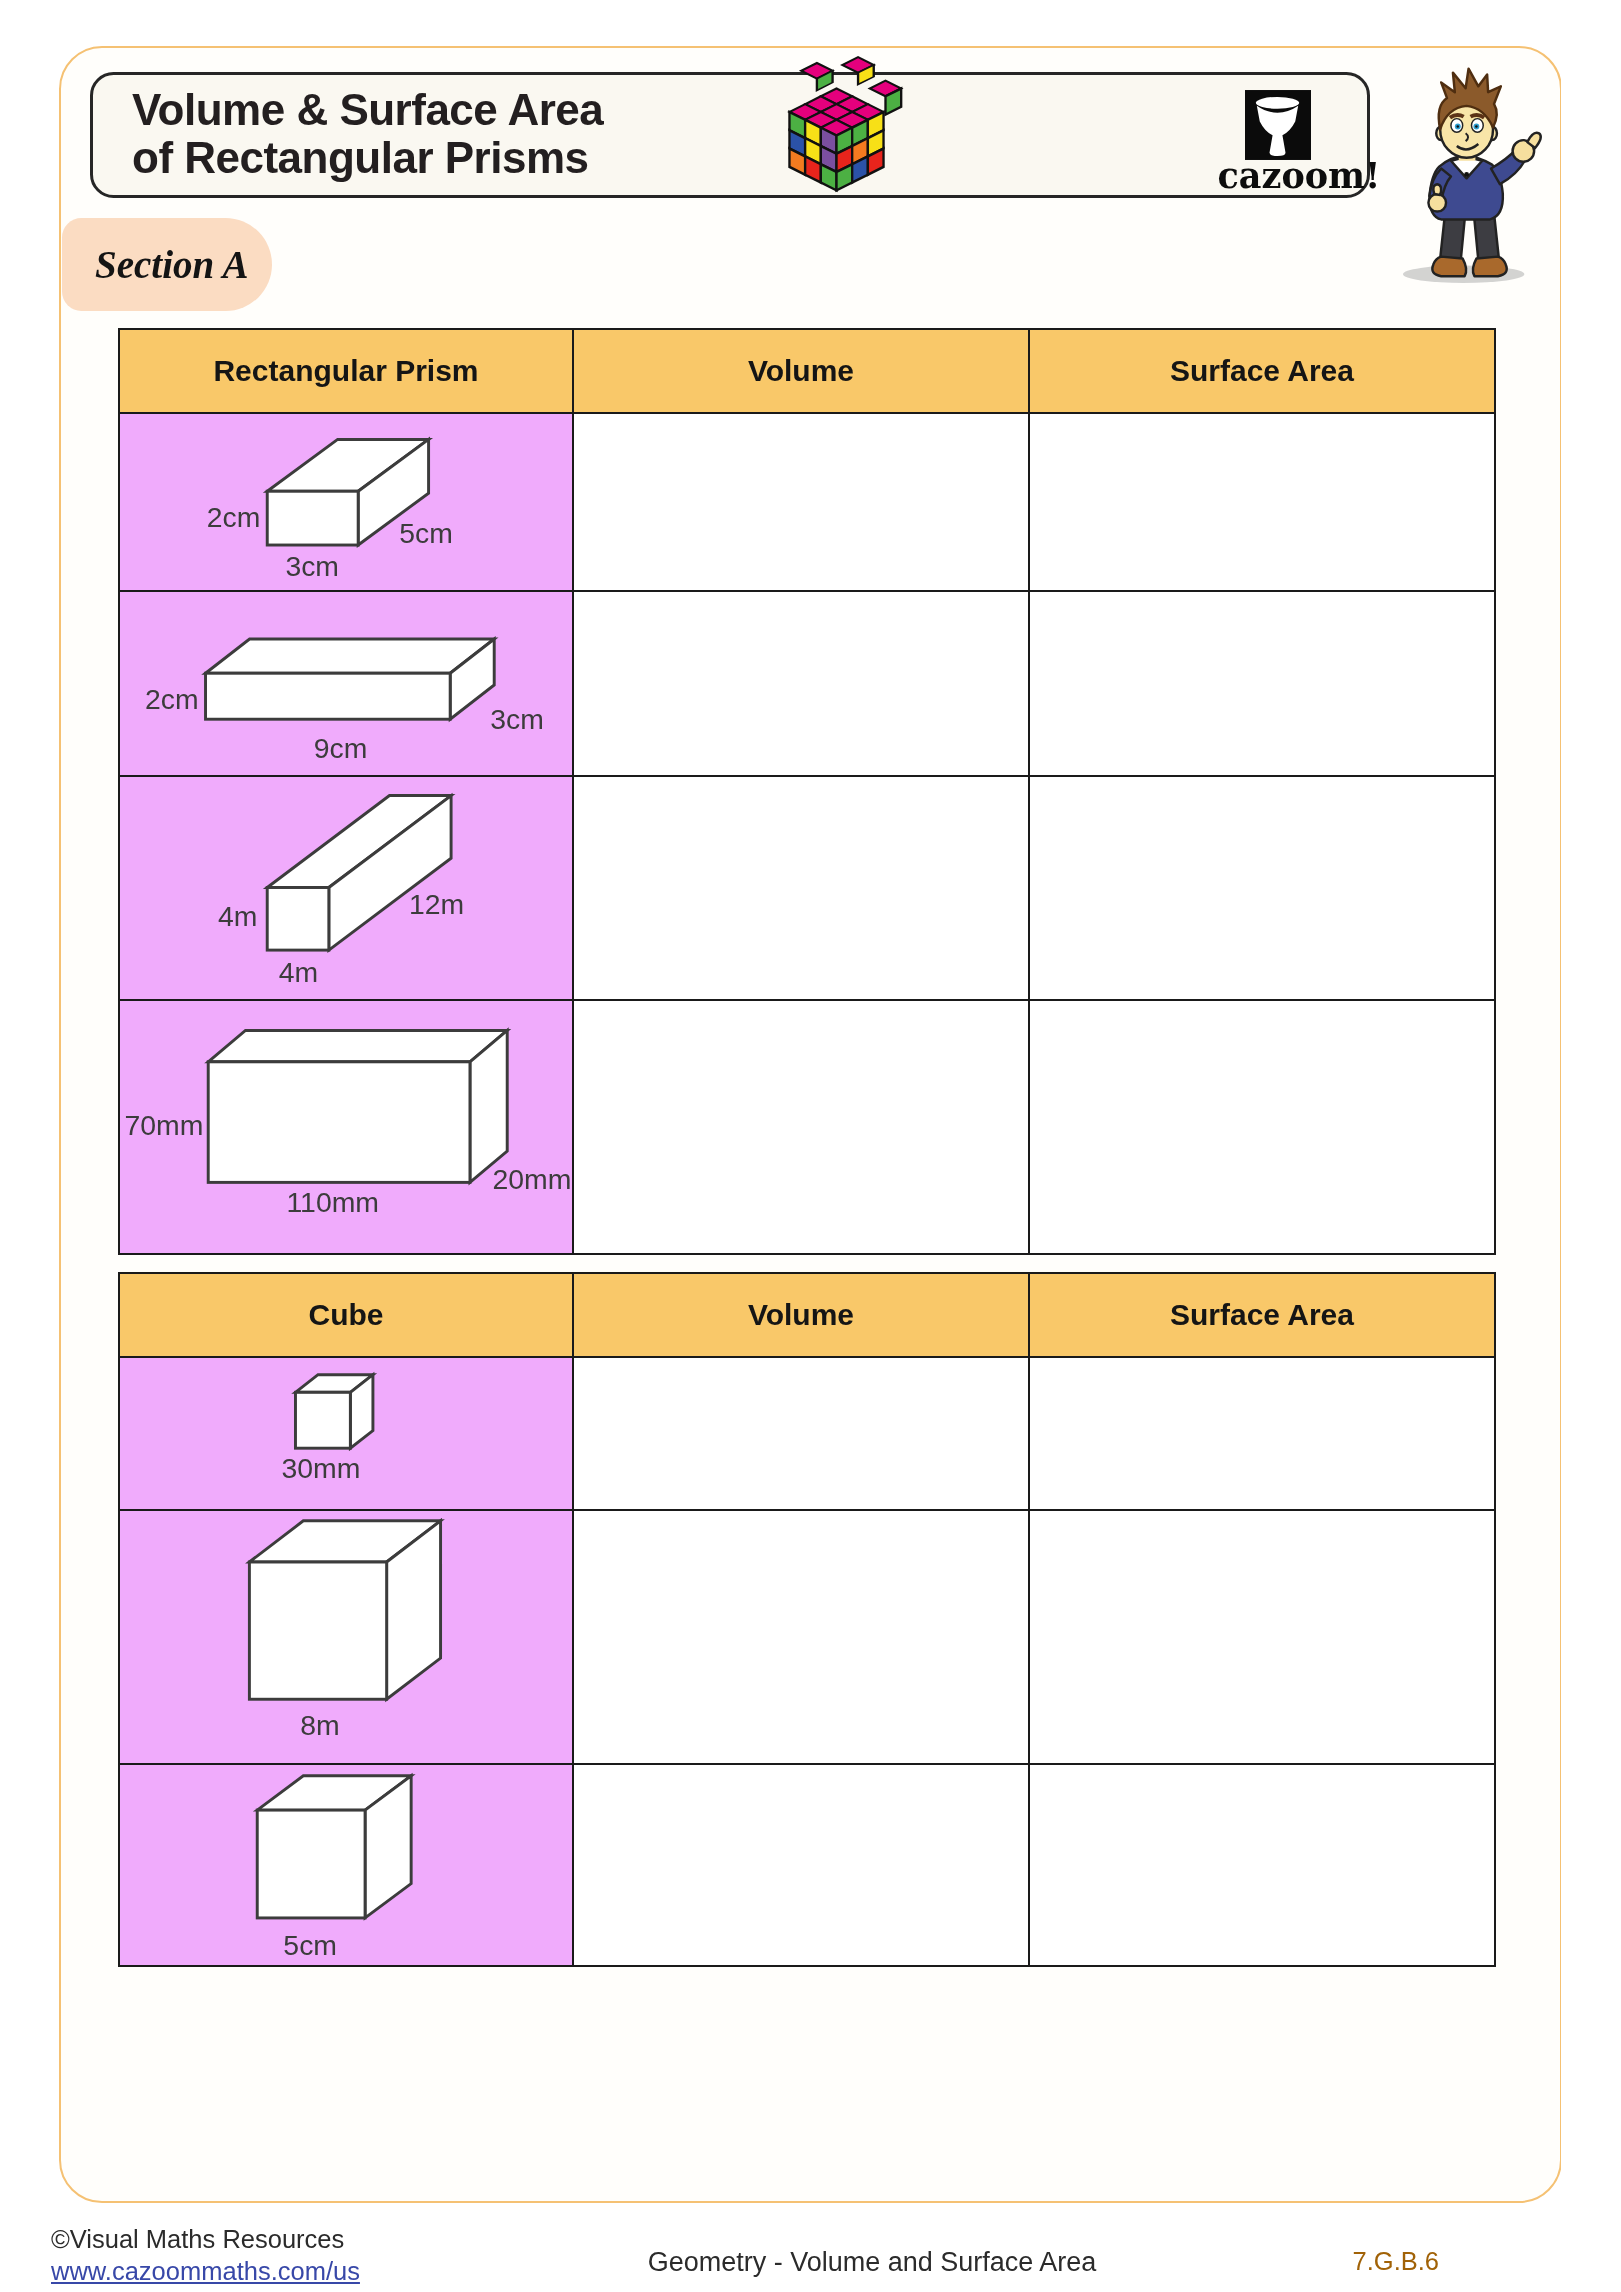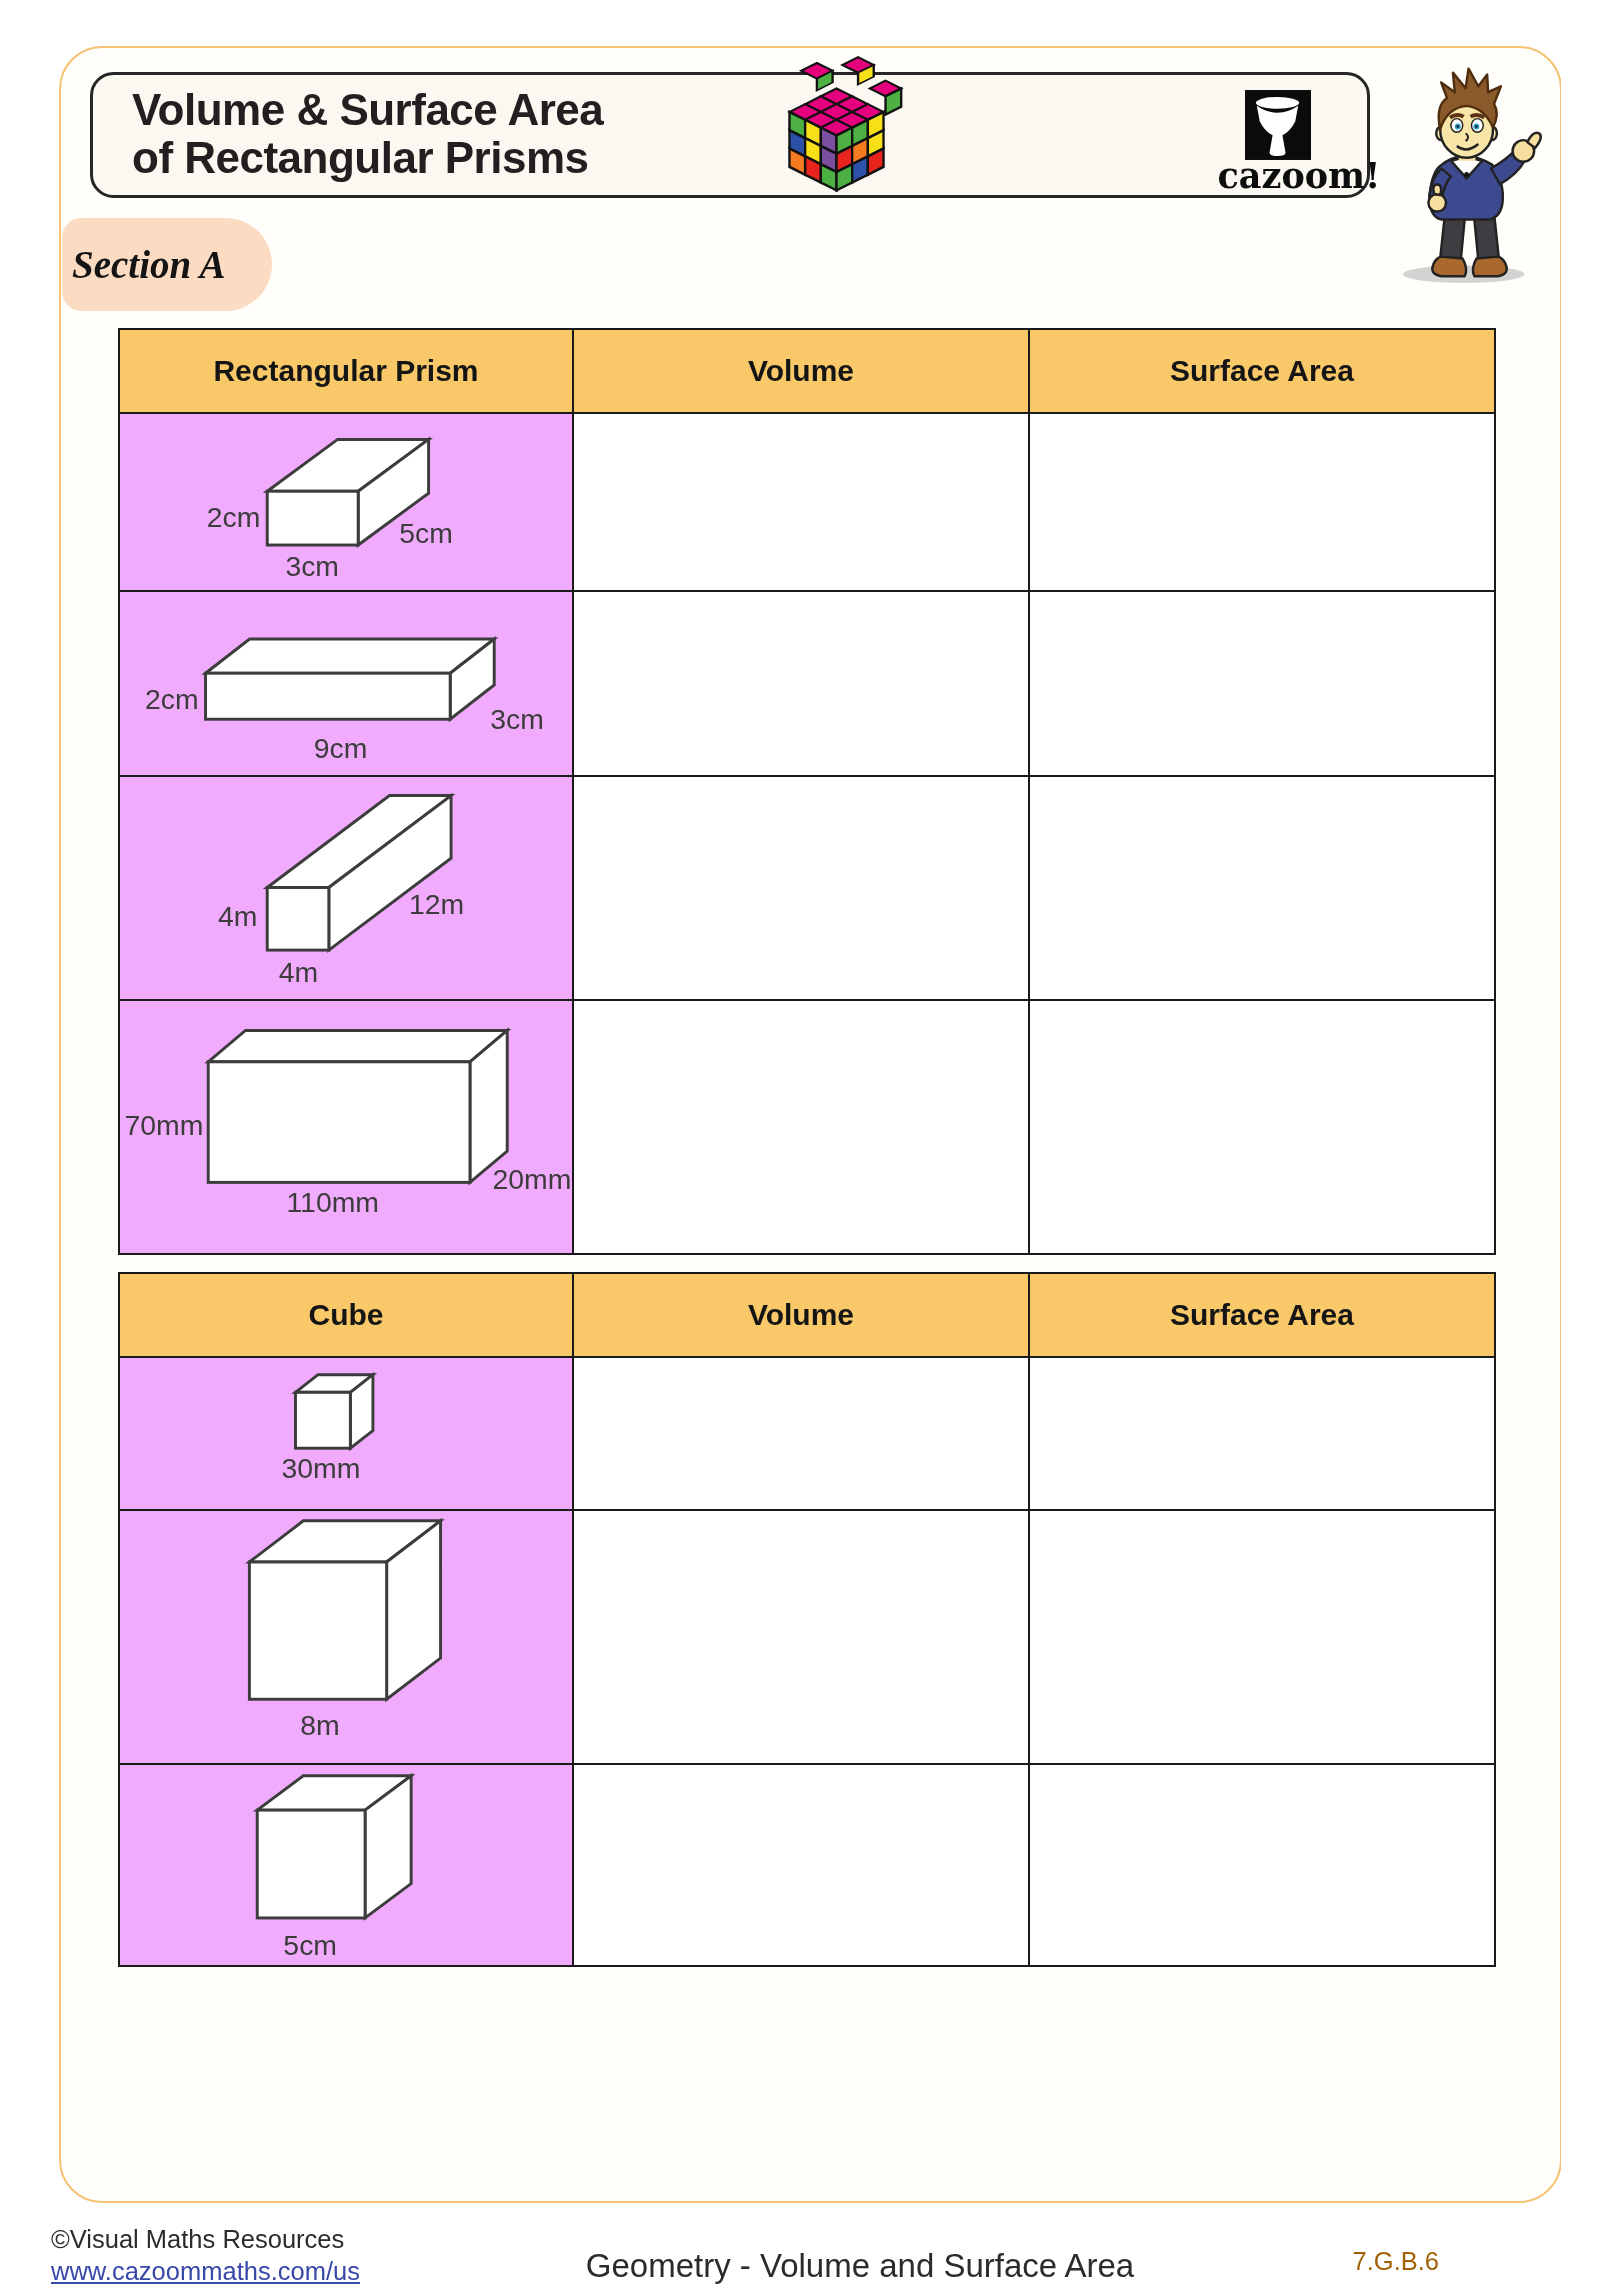--- a/index.html
+++ b/index.html
@@ -12,35 +12,35 @@
   .title{position:absolute;left:39px;top:10.8px;font-size:44px;font-weight:bold;color:#231f20;
          line-height:48px;letter-spacing:-0.5px;}
   .rubiks{position:absolute;left:763px;top:49px;}
   .cazoom-drum{position:absolute;left:1245px;top:90px;}
   .cazoom-text{position:absolute;left:1201px;top:155px;width:196px;text-align:center;
                font-family:"DejaVu Serif",serif;font-weight:bold;font-size:35px;color:#0d0d0d;
                letter-spacing:0px;}
   .mascot{position:absolute;left:1390px;top:55px;}
   .section-pill{position:absolute;left:62px;top:218px;width:210px;height:93px;background:#FBDCC2;
                 border-radius:19.6px 47px 47px 19.6px;display:flex;align-items:center;}
-  .section-pill span{padding-left:10px;font-family:"Liberation Serif",serif;font-style:italic;
+  .section-pill span{padding-left:33px;font-family:"Liberation Serif",serif;font-style:italic;
                      font-weight:bold;font-size:39px;color:#141414;}
   table.tbl{position:absolute;left:118px;border-collapse:collapse;table-layout:fixed;background:#f0abfc;}
   .tbl-1{top:328px;}
   .tbl-2{top:1272px;padding-left:20px;}
   table.tbl th,table.tbl td{border:2.9px solid #1a1a1a;padding:0;}
   table.tbl th{background:#F9C869;font-size:30px;font-weight:bold;color:#151515;height:82px;text-align:center;}
   td.draw{vertical-align:top;}
   td.draw svg{display:block;overflow:visible;}
   td.ans{background:#ffffff;}
   .fig line,.fig polygon,.fig rect.face{fill:#ffffff;stroke:#3c3c3c;stroke-width:3;stroke-linejoin:miter;}
   .fig text{font-family:"Liberation Sans",sans-serif;font-size:29px;fill:#3c3c3c;stroke:none;}
   .footer-left{position:absolute;left:51px;top:2223px;font-size:25.5px;color:#2b2b2b;line-height:32px;}
   .footer-left a{color:#3848A8;text-decoration:underline;text-align:right;}
-  .footer-center{position:absolute;left:517px;top:2247px;width:686px;text-align:center;font-size:33px;color:#2b2b2b;}
+  .footer-center{position:absolute;left:529px;top:2247px;width:686px;text-align:center;font-size:27px;color:#2b2b2b;}
   .footer-right{position:absolute;right:122px;top:2247px;font-size:25.5px;color:#a16207;}
 </style>
 </head>
 <body>
 
 <div class="page">
 
   <div class="frame"></div>
 
   <div class="titlebox">

